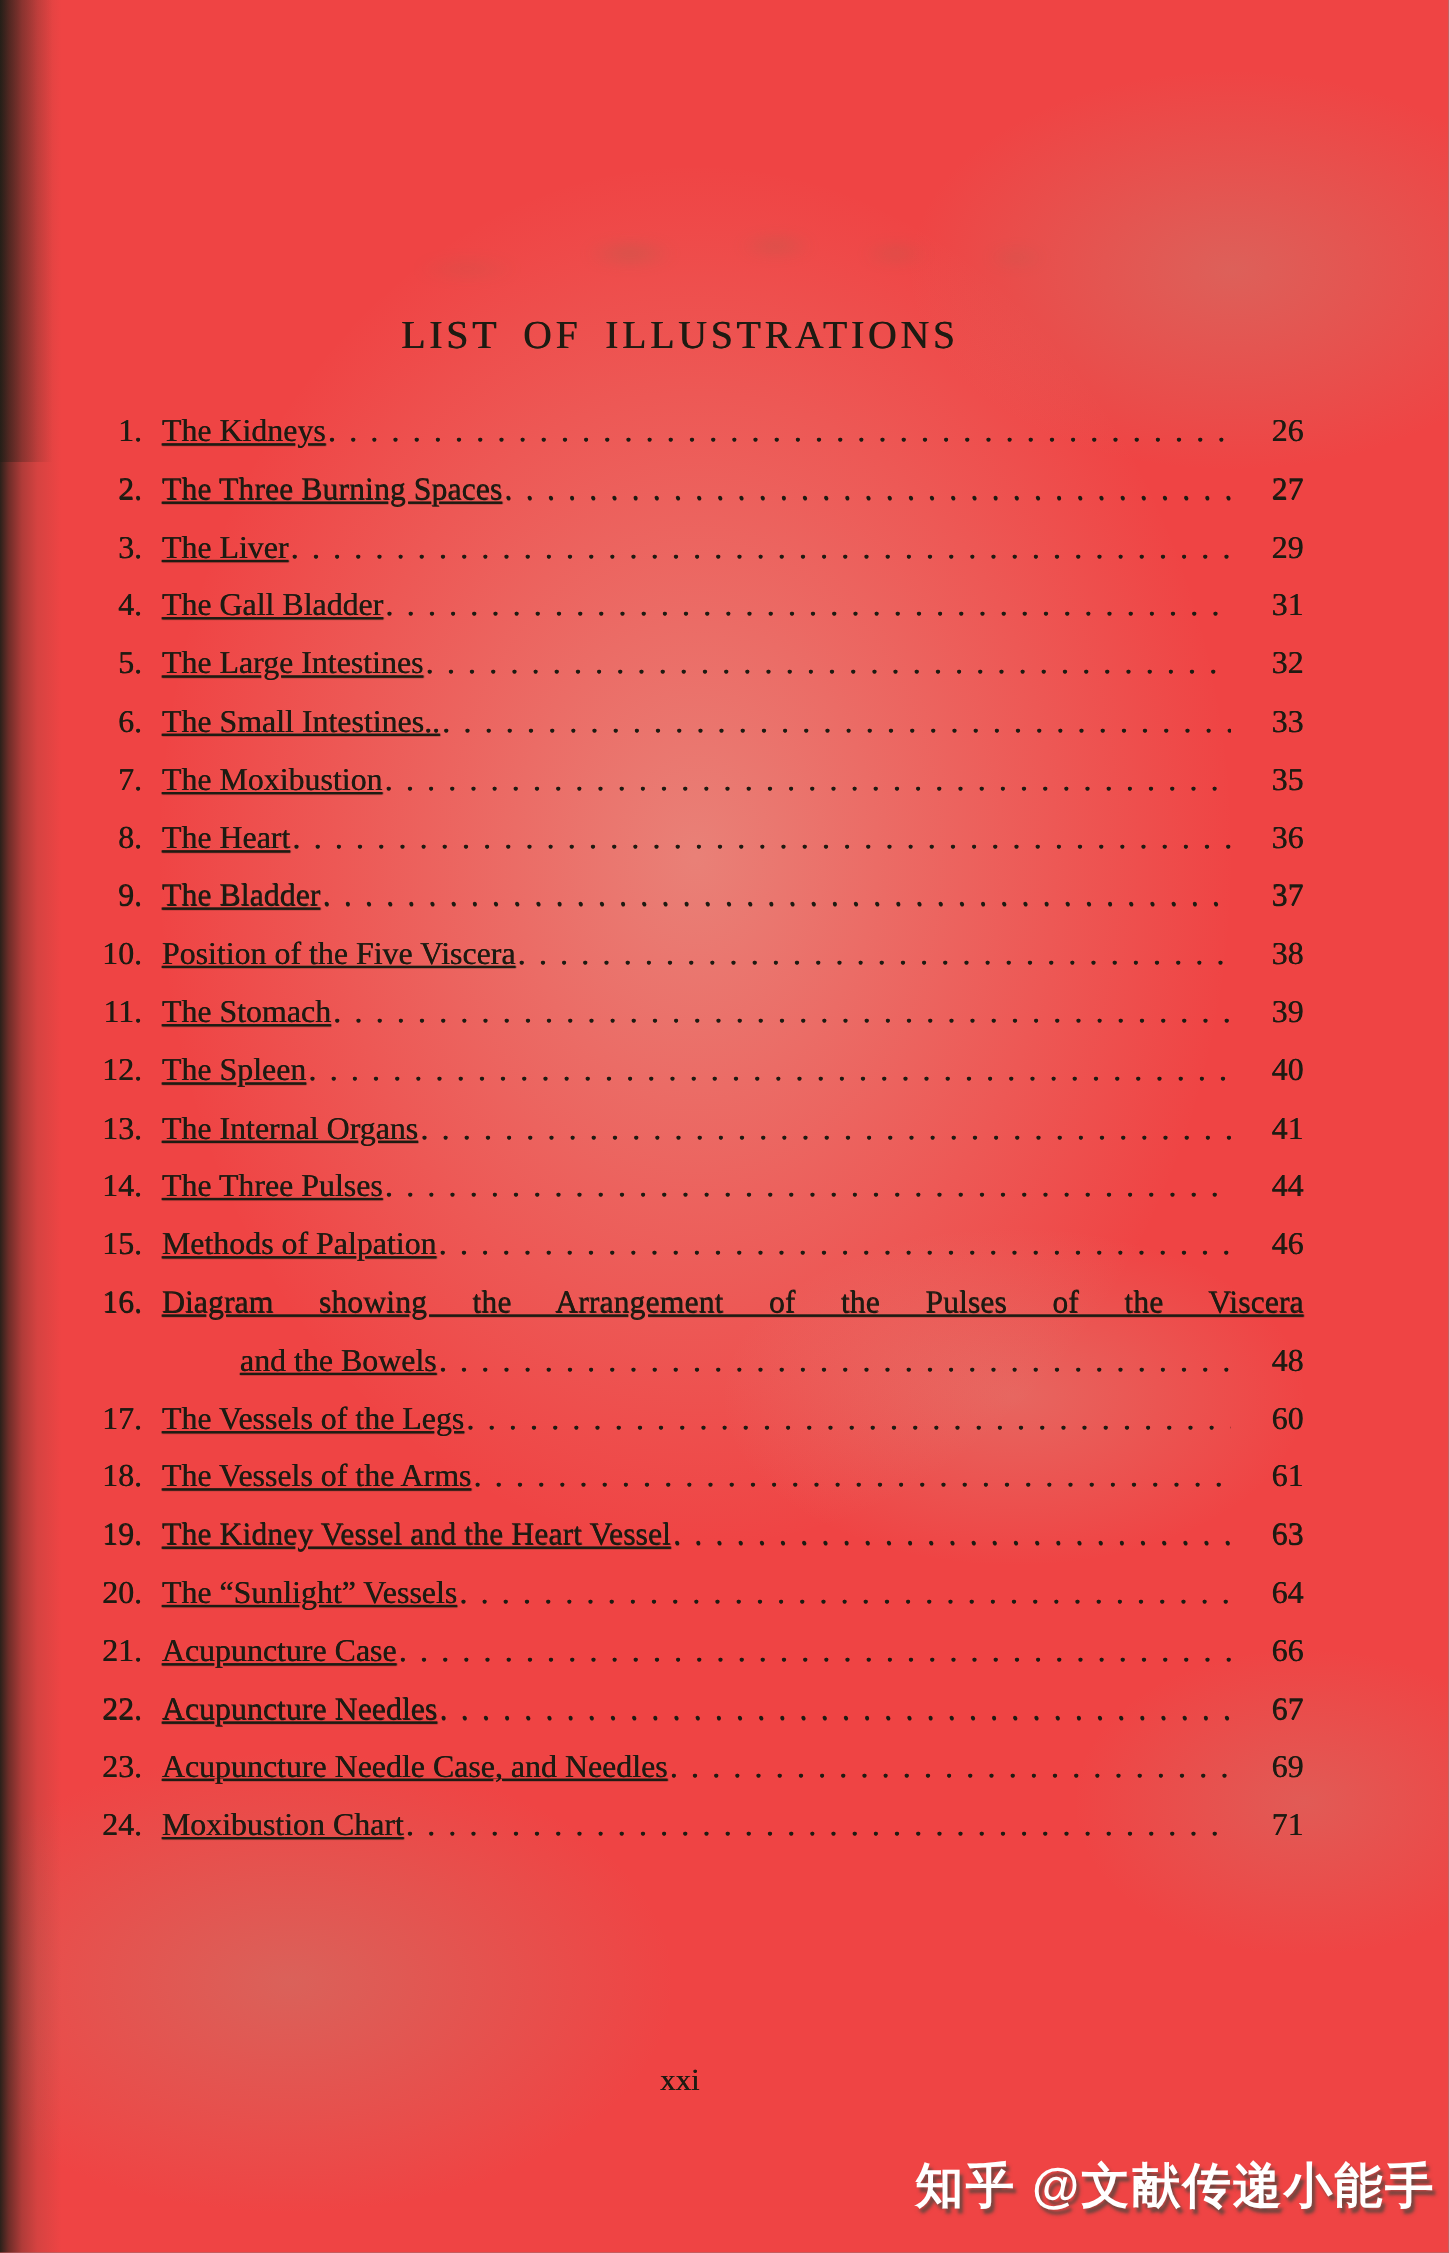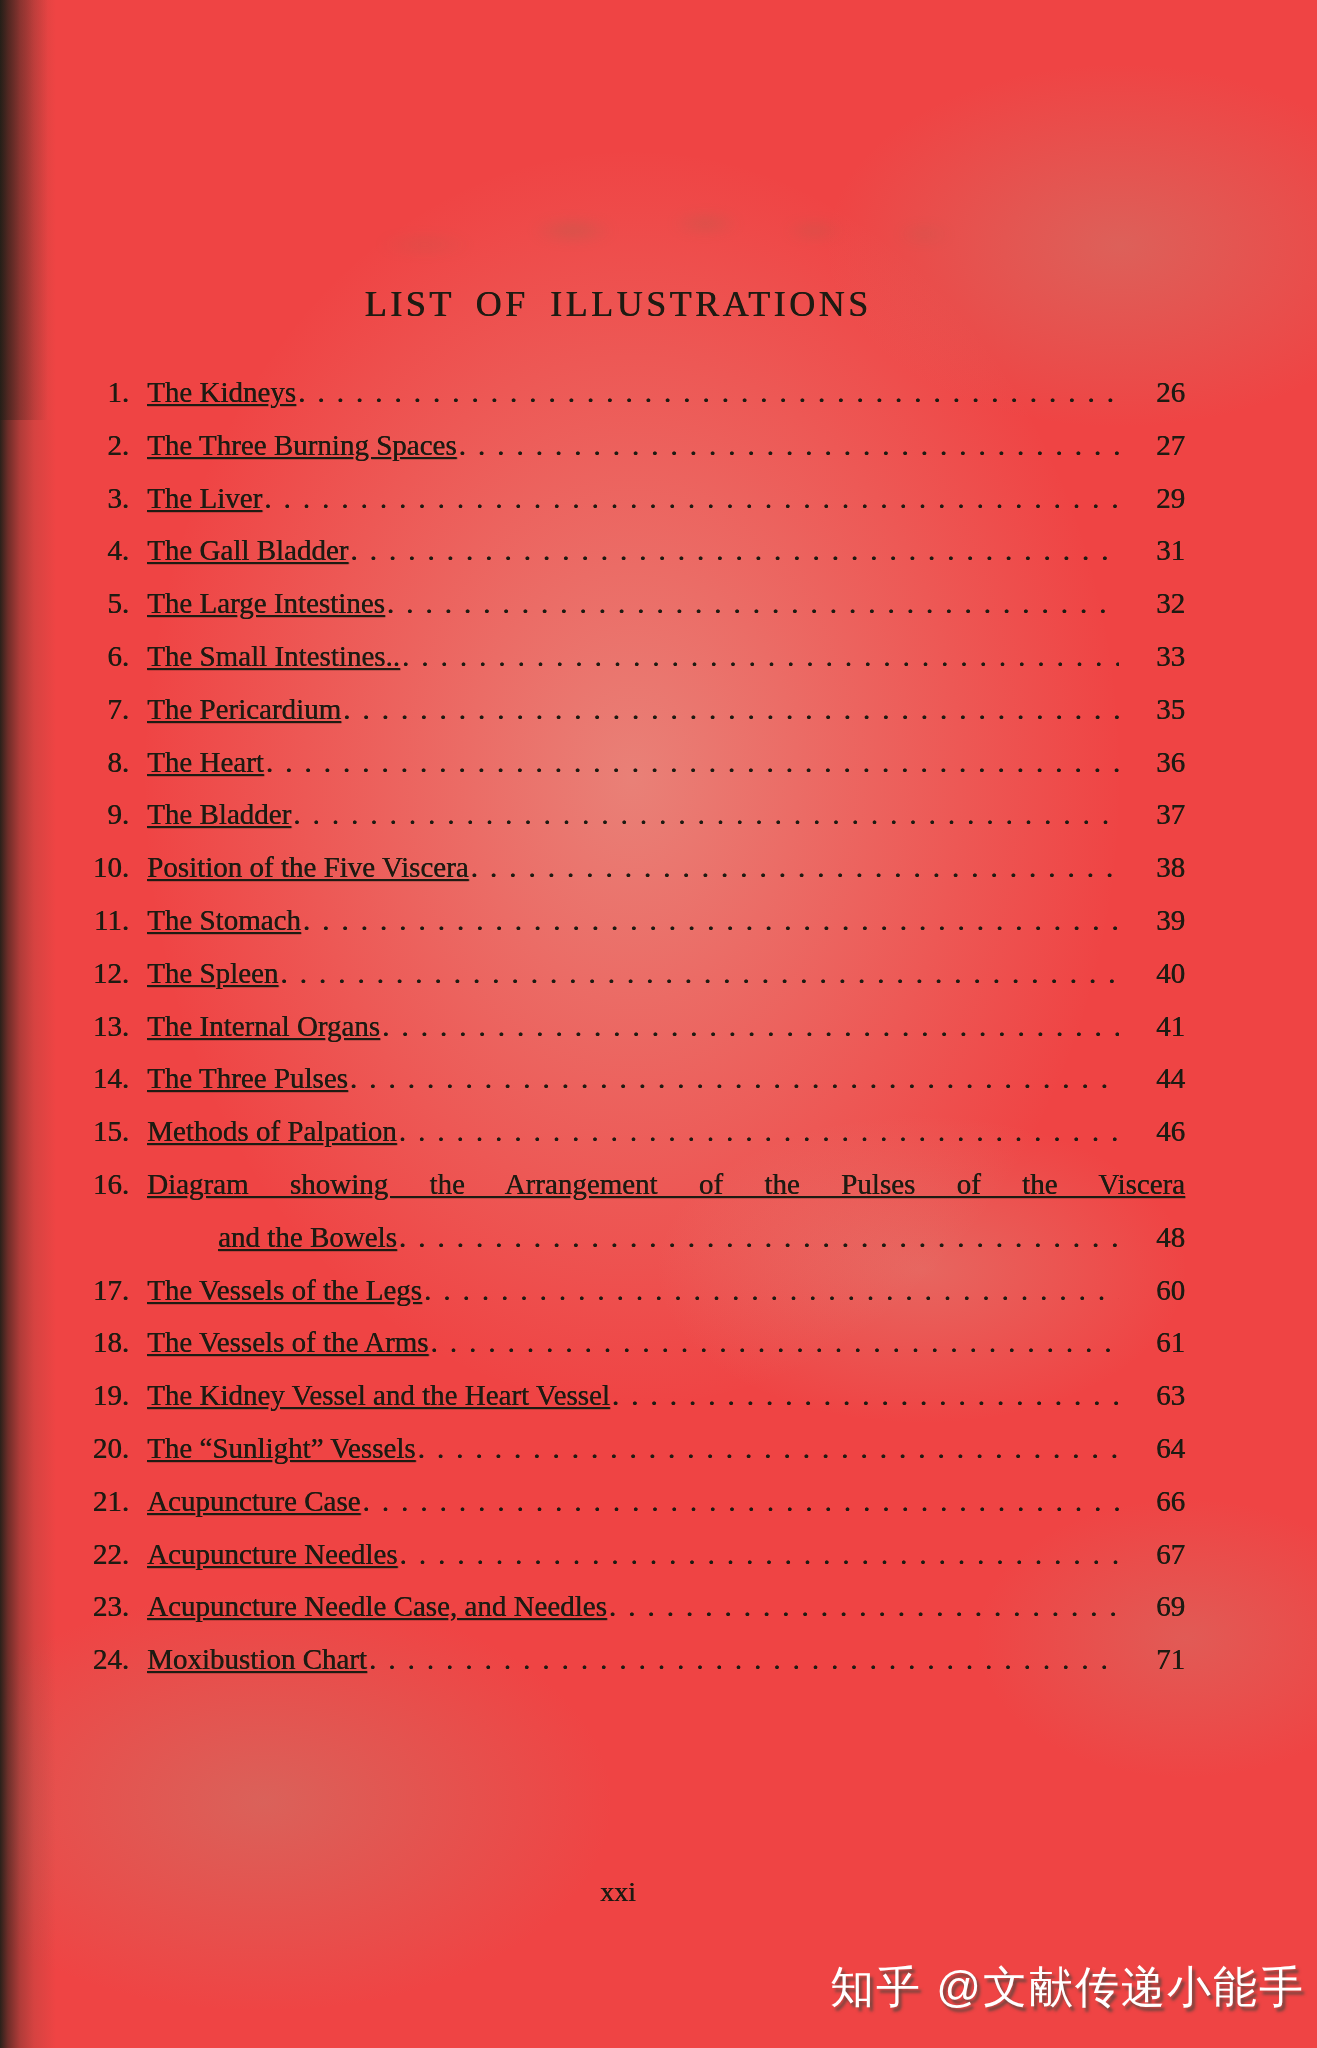--- a/index.html
+++ b/index.html
@@ -91,20 +91,21 @@
     text-align:center;font-size:28px;
     text-shadow:0.4px 0.2px 0 currentColor;
   }
   .watermark{
     position:absolute;right:12px;top:1958px;
     font-family:"Liberation Sans","DejaVu Sans",sans-serif;
     font-size:44px;letter-spacing:2px;
     color:#ffffff;
     text-shadow:3px 4px 3px rgba(70,70,62,0.75);
     white-space:nowrap;
+    font-weight:bold;
   }
 </style>
 </head>
 <body>
 
 <div class="page">
   <div class="gutter"></div>
   <div class="ghost"></div>
 
   <div class="title">LIST OF ILLUSTRATIONS</div>
@@ -141,21 +142,21 @@
         <span class="pg">32</span>
       </div>
       <div class="row">
         <span class="num">6.</span>
         <span class="etitle">The Small Intestines..</span>
         <span class="leader"></span>
         <span class="pg">33</span>
       </div>
       <div class="row">
         <span class="num">7.</span>
-        <span class="etitle">The Pericardium</span>
+        <span class="etitle">The Moxibustion</span>
         <span class="leader"></span>
         <span class="pg">35</span>
       </div>
       <div class="row">
         <span class="num">8.</span>
         <span class="etitle">The Heart</span>
         <span class="leader"></span>
         <span class="pg">36</span>
       </div>
       <div class="row">

